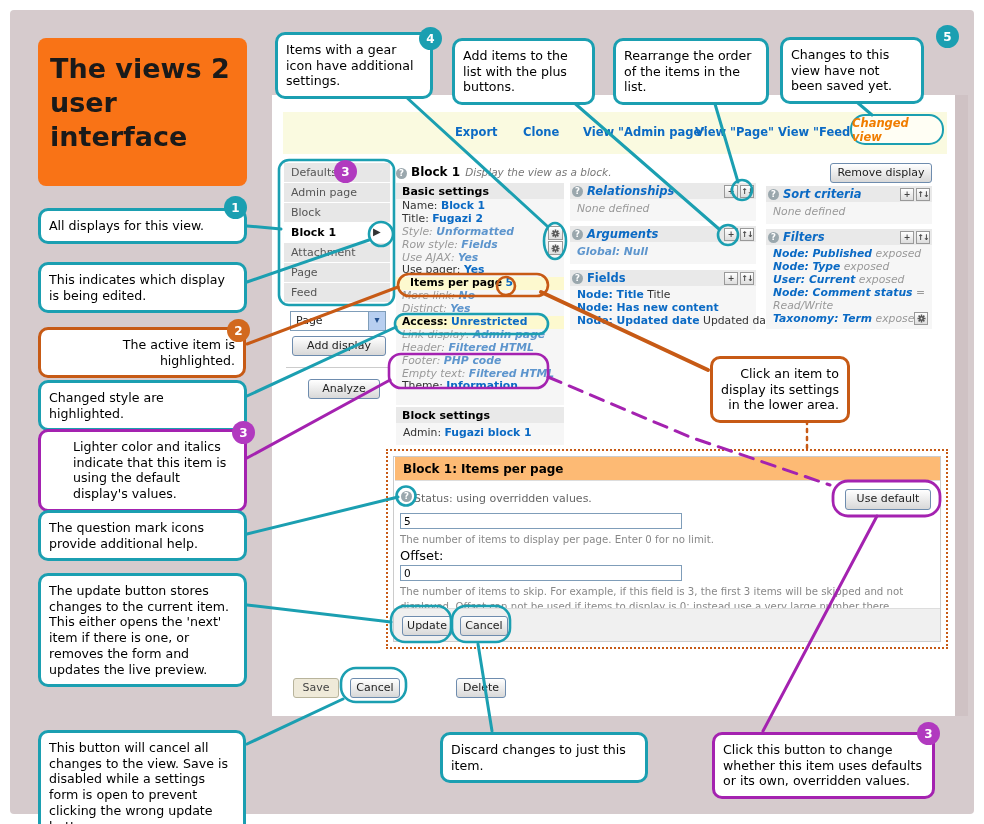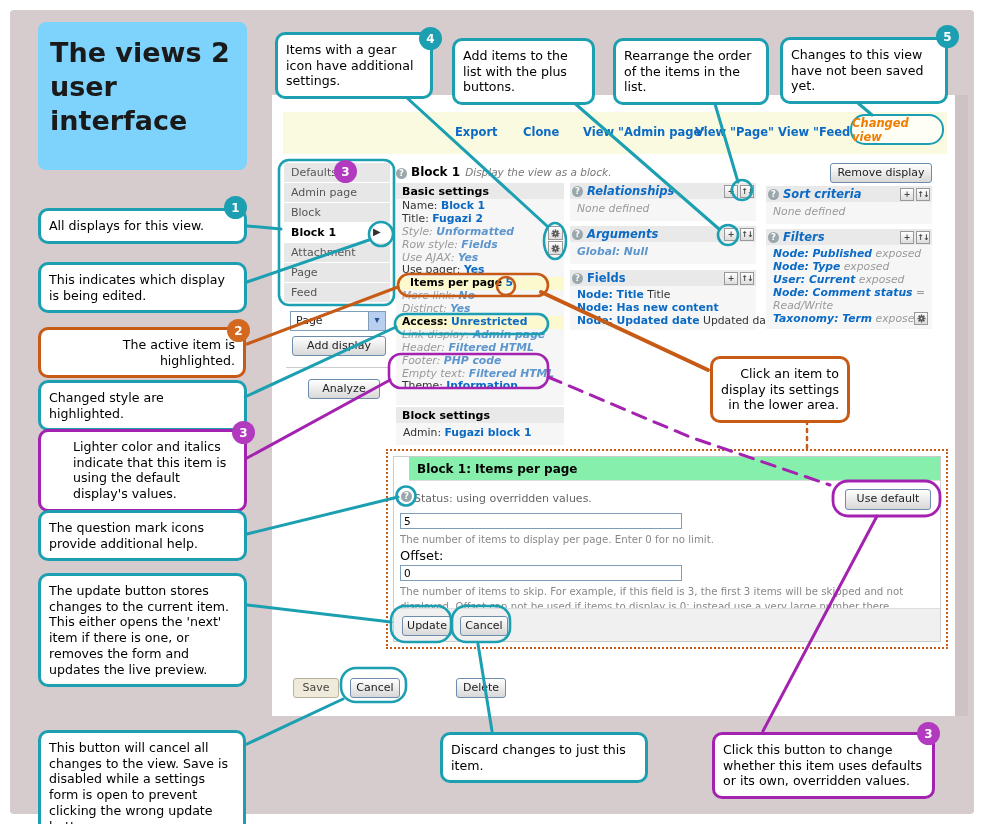--- a/index.html
+++ b/index.html
@@ -2,21 +2,21 @@
 <html><head>
 <meta charset="utf-8">
 <style>
   :root{
     --teal:#1b9fb1; --orange:#c75a15; --purple:#a422b0;
     --pink:#d6cbcd; --link:#0b6ac4; --inhlink:#5d95cd;
   }
   *{box-sizing:border-box; margin:0; padding:0;}
   body{width:984px;height:824px;background:#fff;font-family:"DejaVu Sans",sans-serif;position:relative;overflow:hidden;}
   .bgpink{position:absolute;left:10px;top:10px;width:964px;height:804px;background:var(--pink);border-radius:4px;}
-  .titlebox{position:absolute;left:38px;top:22px;width:209px;height:148px;background:#7dd3fc;border-radius:8px;padding:14px 12px;font-size:27px;font-weight:bold;color:#1a1a1a;line-height:1.25;z-index:6;}
+  .titlebox{position:absolute;left:38px;top:38px;width:209px;height:148px;background:#f97316;border-radius:8px;padding:14px 12px;font-size:27px;font-weight:bold;color:#1a1a1a;line-height:1.25;z-index:6;}
   .callout{position:absolute;background:#fff;border:3px solid var(--teal);border-radius:10px;padding:7px 8px;font-size:12.6px;line-height:1.25;color:#000;z-index:6;}
   .c-orange{border-color:var(--orange);text-align:right;}
   .c-purple{border-color:var(--purple);}
   .badge{position:absolute;width:23px;height:23px;border-radius:50%;color:#fff;font-size:12px;font-weight:bold;display:flex;align-items:center;justify-content:center;z-index:7;}
   .b-teal{background:var(--teal);} .b-orange{background:#d2691e;} .b-purple{background:#b13abf;}
   .wires{position:absolute;left:0;top:0;z-index:5;pointer-events:none;}
 
   .ui{position:absolute;left:272px;top:95px;width:696px;height:621px;background:#fff;z-index:2;font-size:11px;color:#222;}
   .strip{position:absolute;left:683px;top:0;width:13px;height:621px;background:#cfc2c4;}
   .yellowbar{position:absolute;left:11px;top:17px;width:664px;height:42px;background:#fafae0;}
@@ -63,21 +63,21 @@
   .bs-row .lbl{color:#333;}
   .bs-row .val{color:var(--link);font-weight:bold;text-decoration:none;}
   .bs-row.inh .lbl{color:#999;font-style:italic;}
   .bs-row.inh .val{color:var(--inhlink);font-style:italic;}
   .bs-row.hl{background:#fdf9cf;}
   .bs-row.ipp .lbl{color:#000;font-weight:bold;}
   .bs-row.acc .lbl{color:#000;font-weight:bold;}
 
   .formarea{position:absolute;left:114px;top:354px;width:562px;height:200px;border:2.5px dotted var(--orange);background:#fff;}
   .fieldset{position:absolute;left:5px;top:5px;right:5px;bottom:5px;border:1px solid #ccc;background:#fff;}
-  .form-titleband{position:absolute;left:21px;top:6px;right:6px;height:24px;background:#86efac;border-bottom:1px solid #ddd;line-height:24px;padding-left:8px;font-size:12px;font-weight:bold;color:#000;}
+  .form-titleband{position:absolute;left:7px;top:6px;right:6px;height:24px;background:#fdba74;border-bottom:1px solid #ddd;line-height:24px;padding-left:8px;font-size:12px;font-weight:bold;color:#000;}
   .statusline{position:absolute;left:26px;top:41px;font-size:11px;color:#666;}
   .form-q{position:absolute;left:13px;top:40px;}
   .tinput{position:absolute;left:12px;width:282px;height:16px;border:1px solid #7f9db9;font-size:10.5px;line-height:14px;padding-left:3px;color:#000;background:#fff;font-family:"DejaVu Sans",sans-serif;}
   .helptext{position:absolute;left:12px;font-size:10.2px;color:#888;line-height:1.45;}
   .offsetlbl{position:absolute;left:12px;top:97px;font-size:13px;font-weight:normal;color:#000;}
   .form-footband{position:absolute;left:6px;bottom:6px;right:6px;height:33px;background:#f0f0f0;border-top:1px solid #ddd;}
   .ui-foot{position:absolute;}
 </style>
 </head>
 <body>
@@ -312,21 +312,21 @@
 </svg>
 
 <div class="titlebox">
   <div>The views 2</div>
   <div>user interface</div>
 </div>
 
 <div class="callout" style="left:275px;top:32px;width:158px;">Items with a gear icon have additional settings.</div>
 <div class="callout" style="left:452px;top:38px;width:143px;">Add items to the list with the plus buttons.</div>
 <div class="callout" style="left:613px;top:38px;width:156px;">Rearrange the order of the items in the list.</div>
-<div class="callout" style="left:780px;top:37px;width:168px;">Changes to this view have not been saved yet.</div>
+<div class="callout" style="left:780px;top:37px;width:144px;">Changes to this view have not been saved yet.</div>
 
 <div class="callout" style="left:38px;top:208px;width:209px;">All displays for this view.</div>
 <div class="callout" style="left:38px;top:262px;width:209px;">This indicates which display is being edited.</div>
 <div class="callout c-orange" style="left:38px;top:327px;width:208px;">The active item is highlighted.</div>
 <div class="callout" style="left:38px;top:380px;width:209px;">Changed style are highlighted.</div>
 <div class="callout c-purple" style="left:38px;top:429px;width:209px;padding-left:32px;">Lighter color and italics indicate that this item is using the default display's values.</div>
 <div class="callout" style="left:38px;top:510px;width:209px;">The question mark icons provide additional help.</div>
 <div class="callout" style="left:38px;top:573px;width:209px;">The update button stores changes to the current item. This either opens the 'next' item if there is one, or removes the form and updates the live preview.</div>
 <div class="callout" style="left:38px;top:730px;width:208px;">This button will cancel all changes to the view. Save is disabled while a settings form is open to prevent clicking the wrong update button.</div>
 

